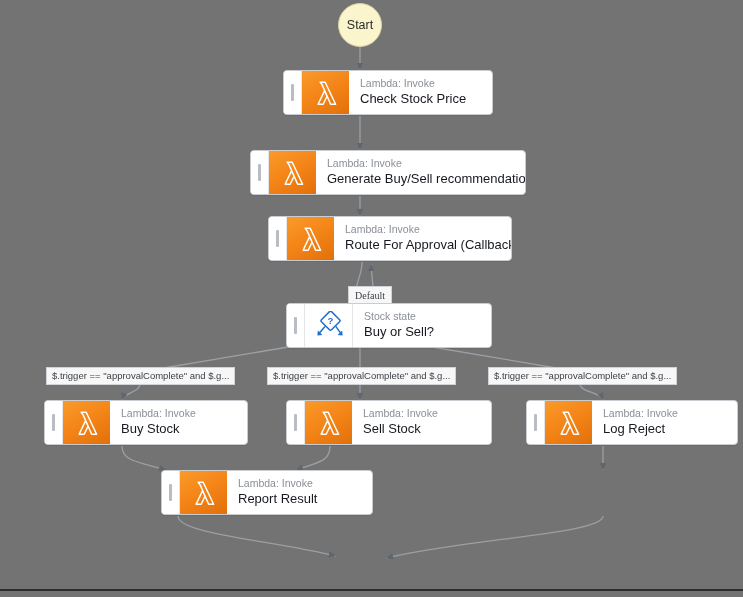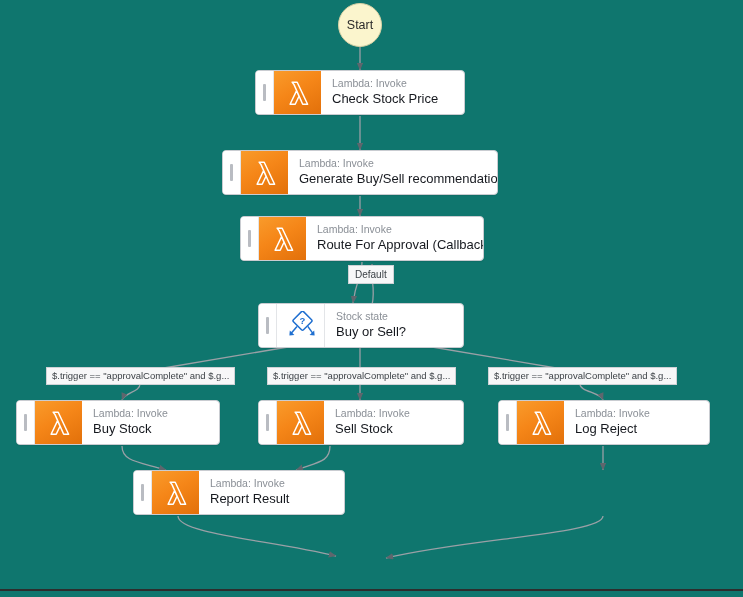--- a/index.html
+++ b/index.html
@@ -8,21 +8,21 @@
     background: #ffffff;
   }
   body {
     font-family: "Liberation Sans", sans-serif;
     -webkit-font-smoothing: antialiased;
   }
   #canvas {
     position: relative;
     width: 743px;
     height: 597px;
-    background: #0f766e;
+    background: #737373;
     overflow: hidden;
   }
   #edges {
     position: absolute;
     left: 0;
     top: 0;
     width: 743px;
     height: 597px;
     pointer-events: none;
   }
@@ -48,20 +48,21 @@
     position: absolute;
     height: 45px;
     background: #ffffff;
     border: 1px solid #c9ccd1;
     border-radius: 4px;
     box-sizing: border-box;
     display: flex;
     align-items: stretch;
     box-shadow: 0 1px 1px rgba(0,0,0,0.07);
     overflow: hidden;
+    margin-left: 28px;
   }
   .grip {
     width: 17px;
     flex: 0 0 17px;
     background: #ffffff;
     display: flex;
     align-items: center;
     justify-content: center;
     border-right: 1px solid #e3e5e8;
   }
@@ -228,21 +229,21 @@
         <path d="M7.2 3.2 h5.0 L22.6 25.2 h-4.9 L9.0 5.6 z
                  M11.6 11.6 l2.4 5.6 L10.2 25.2 H5.1 z" fill="none" stroke="#ffffff" stroke-width="1.5" stroke-linejoin="round"></path>
       </svg>
     </div>
     <div class="labels">
       <div class="kind">Lambda: Invoke</div>
       <div class="title">Route For Approval (Callback)</div>
     </div>
   </div>
 
-  <div class="edge-label small" style="left:348px; top:265px;">Default</div>
+  <div class="edge-label small" style="left:348px; top:286px;font-family:Liberation Serif, serif;">Default</div>
 
   <div class="node" style="left:258px; top:303px; width:206px;">
     <div class="grip">
         <i></i>
       </div>
     <div class="iconbox plain">
       <svg width="30" height="30" viewBox="0 0 30 30" aria-hidden="true">
         <rect x="9.4" y="2.6" width="14.2" height="14.2" rx="1.4" transform="rotate(45 16.5 9.7)" fill="none" stroke="#1f6fd0" stroke-width="1.5"></rect>
         <text x="16.4" y="13.4" text-anchor="middle" font-family="'Liberation Sans', sans-serif" font-size="9.5" font-weight="bold" fill="#1f6fd0">?</text>
         <path d="M11.0 15.4 L5.0 22.6" stroke="#1f6fd0" stroke-width="1.5" fill="none"></path>

